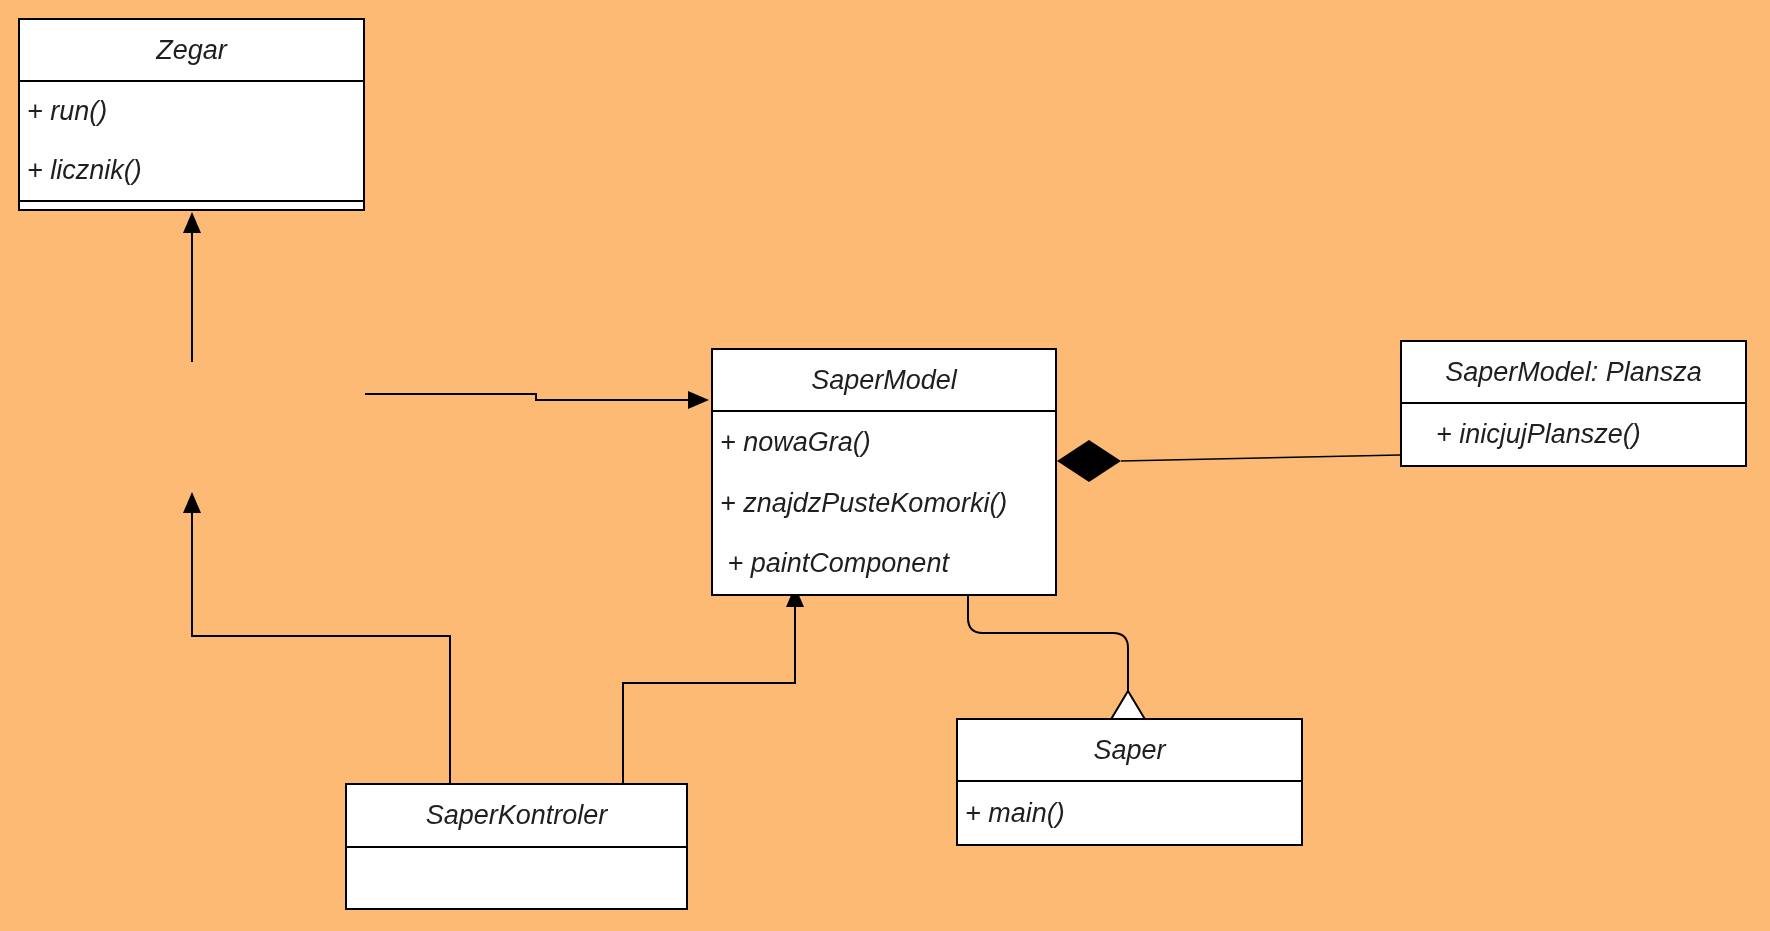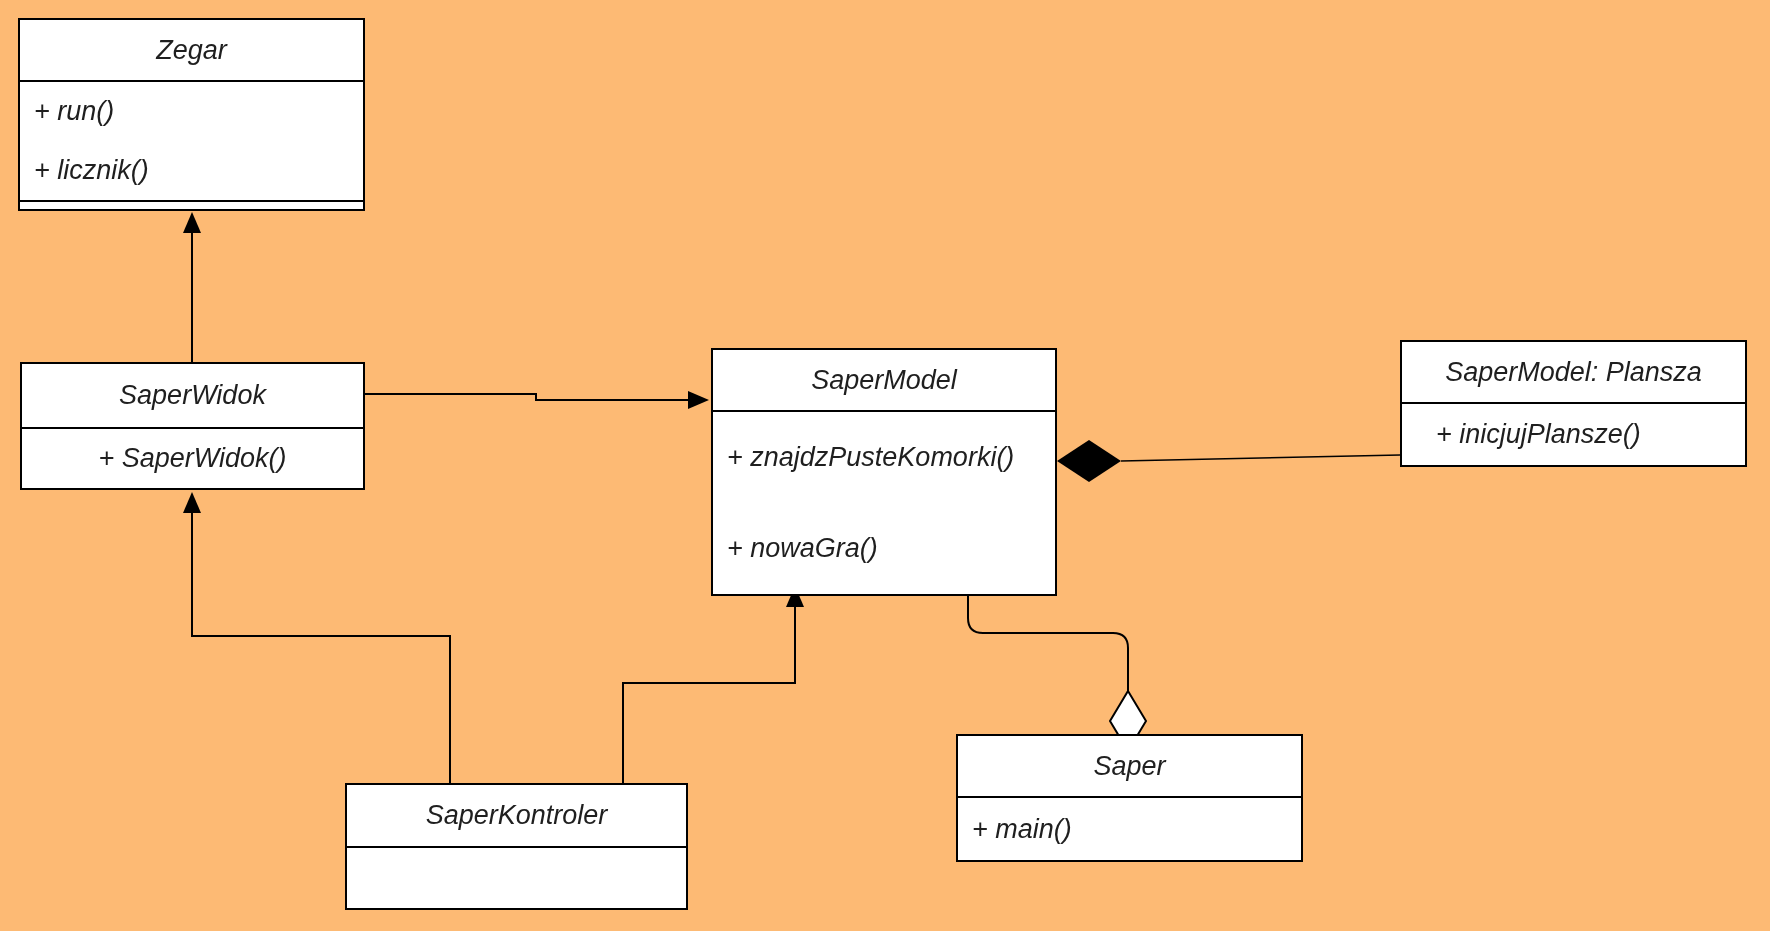--- a/index.html
+++ b/index.html
@@ -43,21 +43,21 @@
     justify-content: center;
   }
   .uml-members.has-sliver {
     flex: none;
     border-bottom: 2px solid #000000;
   }
   .uml-member {
     box-sizing: border-box;
     display: flex;
     align-items: center;
-    padding-left: 14px;
+    padding-left: 7px;
     font-size: 27px;
     white-space: pre;
     flex: 1;
   }
   .uml-member.centered {
     justify-content: center;
     padding-left: 0;
   }
   .uml-member.wide-pad { padding-left: 34px; }
 </style>
@@ -102,46 +102,41 @@
   </svg>
 
   <div class="uml-class" style="left:18px; top:18px; width:347px; height:193px">
     <div class="uml-title" style="height:62px">Zegar</div>
     <div class="uml-members has-sliver" style="height:120px">
       <div class="uml-member">+ run()</div>
       <div class="uml-member">+ licznik()</div>
     </div>
   </div>
 
-  <div class="uml-class" style="left:20px; top:362px; width:345px; height:128px">
-    <div class="uml-title" style="height:65px">SaperWidok</div>
-    <div class="uml-members">
-      <div class="uml-member centered">+ SaperWidok()</div>
-    </div>
-  </div>
 
   <div class="uml-class" style="left:711px; top:348px; width:346px; height:248px">
     <div class="uml-title" style="height:62px">SaperModel</div>
     <div class="uml-members">
+      <div class="uml-member">+ nowaGra()</div>
       <div class="uml-member">+ znajdzPusteKomorki()</div>
-      <div class="uml-member">+ nowaGra()</div>
+      <div class="uml-member"> + paintComponent</div>
     </div>
   </div>
 
   <div class="uml-class" style="left:1400px; top:340px; width:347px; height:127px">
     <div class="uml-title" style="height:62px">SaperModel: Plansza</div>
     <div class="uml-members">
       <div class="uml-member wide-pad">+ inicjujPlansze()</div>
     </div>
   </div>
 
   <div class="uml-class" style="left:345px; top:783px; width:343px; height:127px">
     <div class="uml-title" style="height:63px">SaperKontroler</div>
   </div>
 
-  <div class="uml-class" style="left:956px; top:734px; width:347px; height:128px">
+  <div class="uml-class" style="left:956px; top:718px; width:347px; height:128px">
     <div class="uml-title" style="height:62px">Saper</div>
     <div class="uml-members">
       <div class="uml-member">+ main()</div>
     </div>
   </div>
 
 </div>
 
 </body></html>

